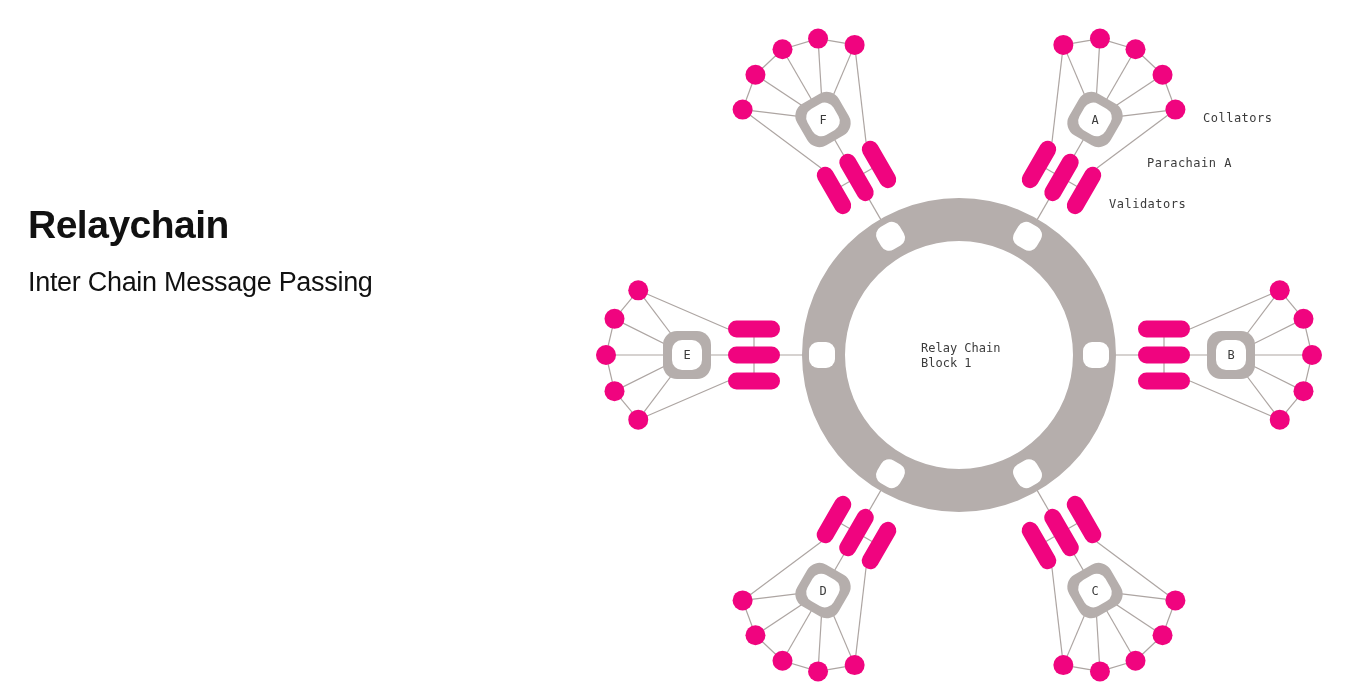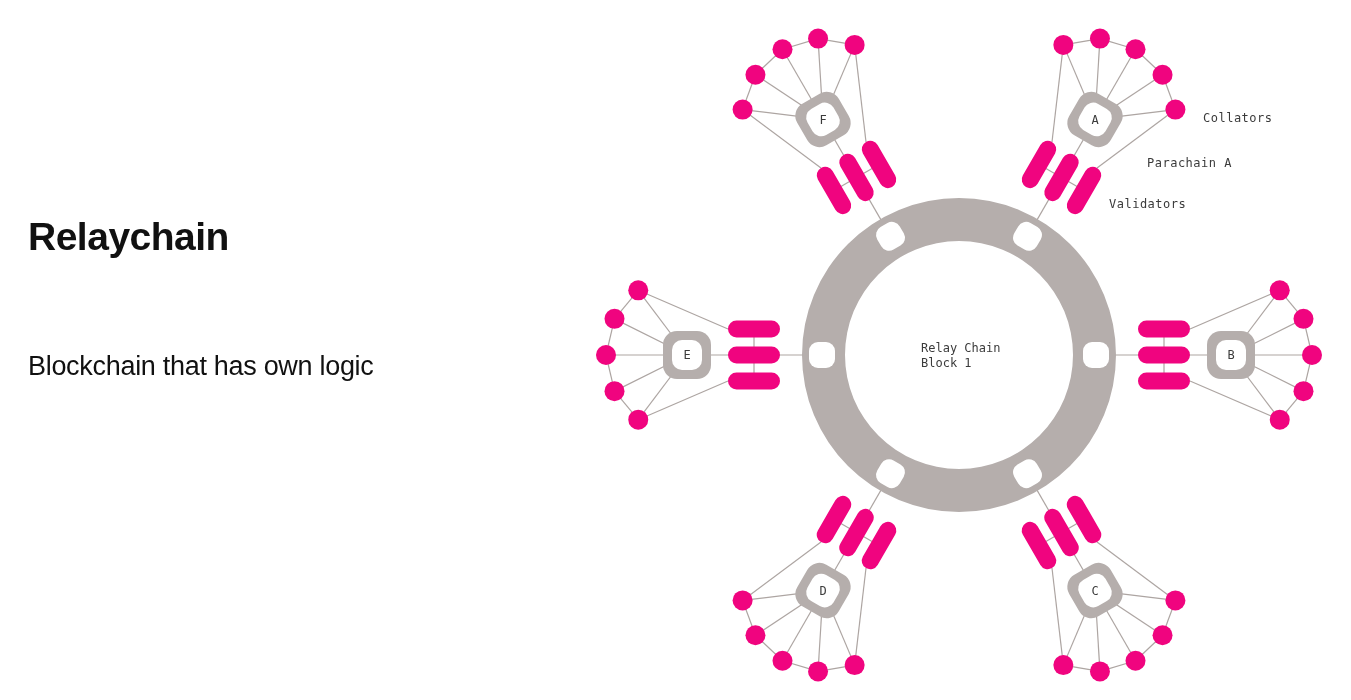--- a/index.html
+++ b/index.html
@@ -1,36 +1,36 @@
 <!DOCTYPE html>
 <html><head>
 <meta charset="utf-8">
 <style>
   html,body{margin:0;padding:0;}
   body{
     width:1351px;height:700px;overflow:hidden;background:#ffffff;
     font-family:"Liberation Sans",sans-serif;position:relative;
   }
-  .left-panel{position:absolute;left:28px;top:214px;width:430px;color:#111111;}
+  .left-panel{position:absolute;left:28px;top:202px;width:430px;color:#111111;}
   .left-panel h1{margin:0;font-size:39px;font-weight:700;letter-spacing:-0.5px;line-height:46px;}
   .left-panel p{margin:0;font-size:27px;font-weight:400;line-height:41px;letter-spacing:-0.3px;}
   .left-panel .sec-gap{height:14px;}
   .left-panel .big-gap{height:58px;}
   #diagram-svg{position:absolute;left:0;top:0;}
   text.mono{font-family:"DejaVu Sans Mono","Liberation Mono",monospace;}
 </style>
 </head>
 <body>
 
 <div class="left-panel">
   <h1>Relaychain</h1>
   <div class="sec-gap"></div>
+  <p>Inter Chain Message Passing</p>
   <div class="big-gap"></div>
   <div class="sec-gap"></div>
-  <p>Blockchain that has own logic</p>
 </div>
 
 <svg id="diagram-svg" width="1351" height="700" viewBox="0 0 1351 700">
     <g>
       <line x1="1027.5" y1="236.3545196815319" x2="1095" y2="119.44109017063269" stroke="#ADA5A2" stroke-width="1.2"></line>
       <line x1="1038.9833395016046" y1="164.4647922241901" x2="1084.0166604983954" y2="190.4647922241901" stroke="#ADA5A2" stroke-width="1.2"></line>
       <line x1="1095" y1="119.44109017063269" x2="1063.350778592369" y2="44.880197040985024" stroke="#ADA5A2" stroke-width="1.2"></line>
       <line x1="1095" y1="119.44109017063269" x2="1099.9449317023234" y2="38.59217149846147" stroke="#ADA5A2" stroke-width="1.2"></line>
       <line x1="1095" y1="119.44109017063269" x2="1135.5" y2="49.29303246409316" stroke="#ADA5A2" stroke-width="1.2"></line>
       <line x1="1095" y1="119.44109017063269" x2="1162.5447515874407" y2="74.73419436035599" stroke="#ADA5A2" stroke-width="1.2"></line>

